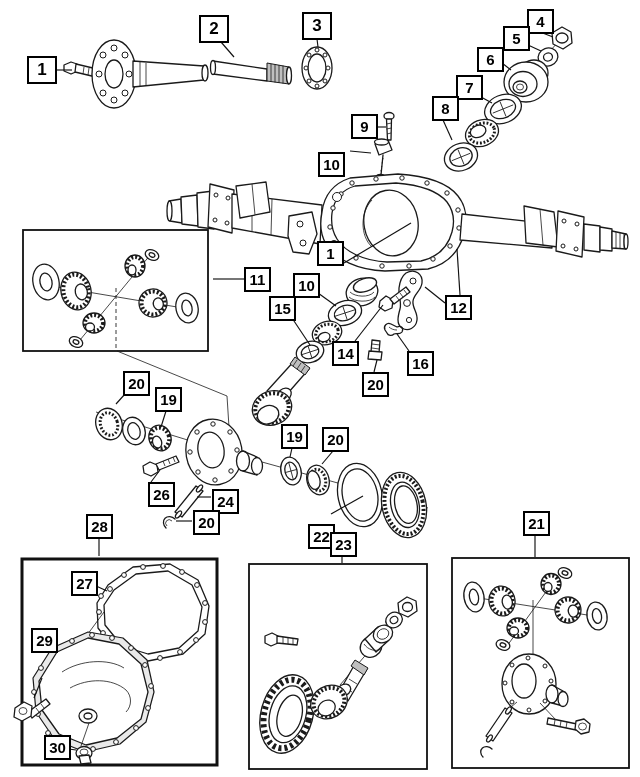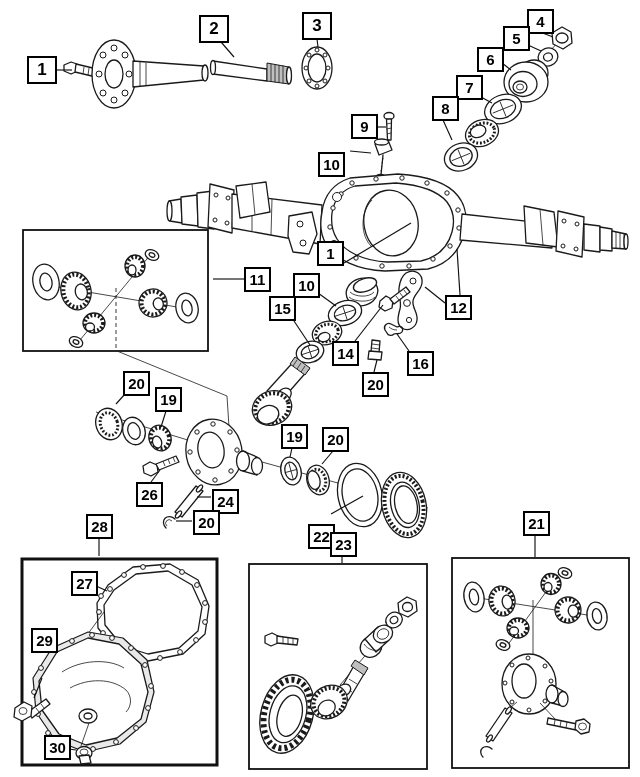--- a/index.html
+++ b/index.html
@@ -613,19 +613,19 @@
 <div class="callout" style="left:362px;top:372px">20</div>
 <div class="callout" style="left:155px;top:387px">19</div>
 <div class="callout" style="left:123px;top:371px">20</div>
 <div class="callout" style="left:281px;top:424px">19</div>
 <div class="callout" style="left:322px;top:427px">20</div>
 <div class="callout" style="left:523px;top:511px">21</div>
 <div class="callout" style="left:308px;top:524px">22</div>
 <div class="callout" style="left:330px;top:532px">23</div>
 <div class="callout" style="left:212px;top:489px">24</div>
 <div class="callout" style="left:193px;top:510px">20</div>
-<div class="callout" style="left:136px;top:482px">26</div>
+<div class="callout" style="left:148px;top:482px">26</div>
 <div class="callout" style="left:71px;top:571px">27</div>
 <div class="callout" style="left:86px;top:514px">28</div>
 <div class="callout" style="left:31px;top:628px">29</div>
 <div class="callout" style="left:44px;top:735px">30</div>
 
 </div>
 
 </body></html>

